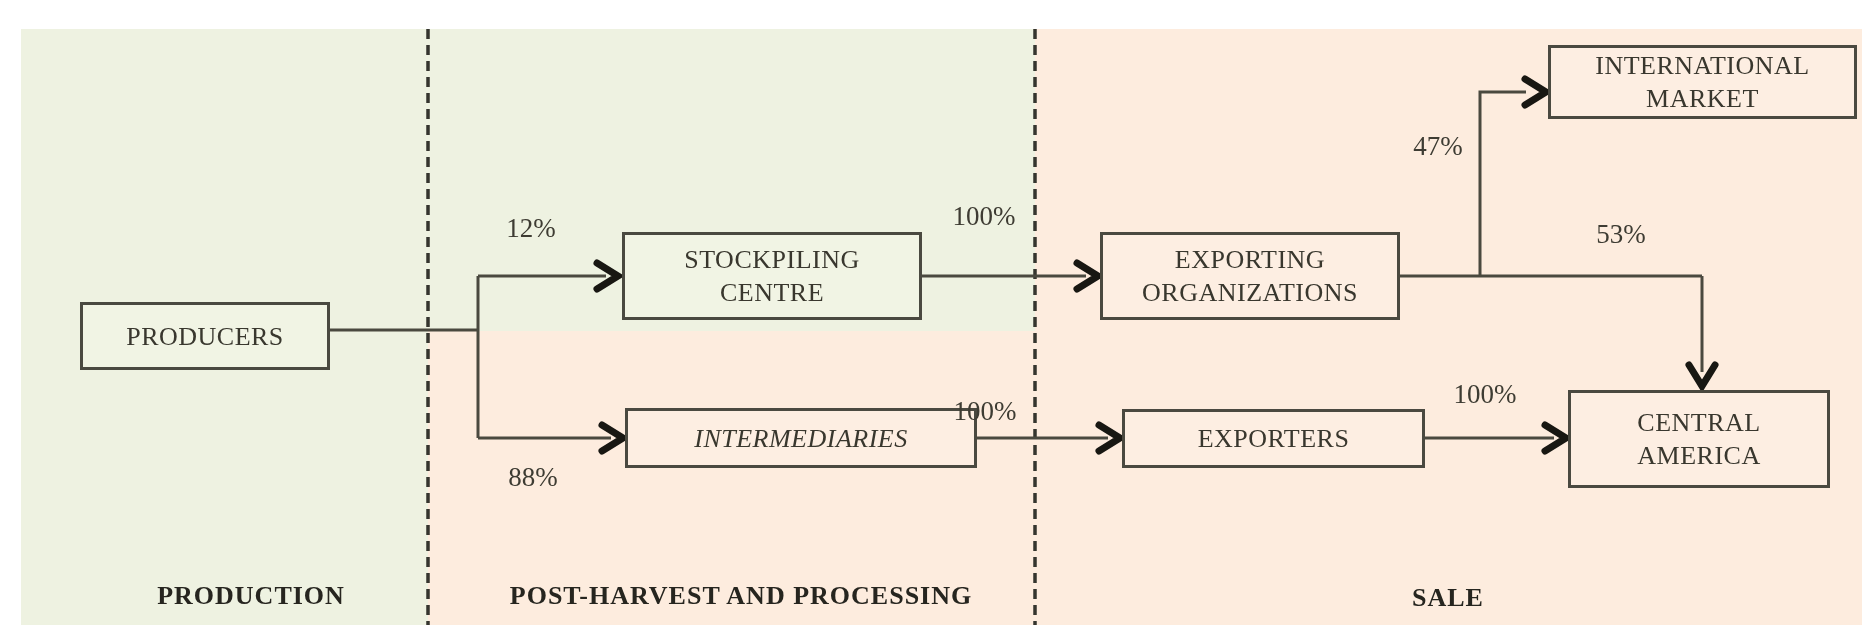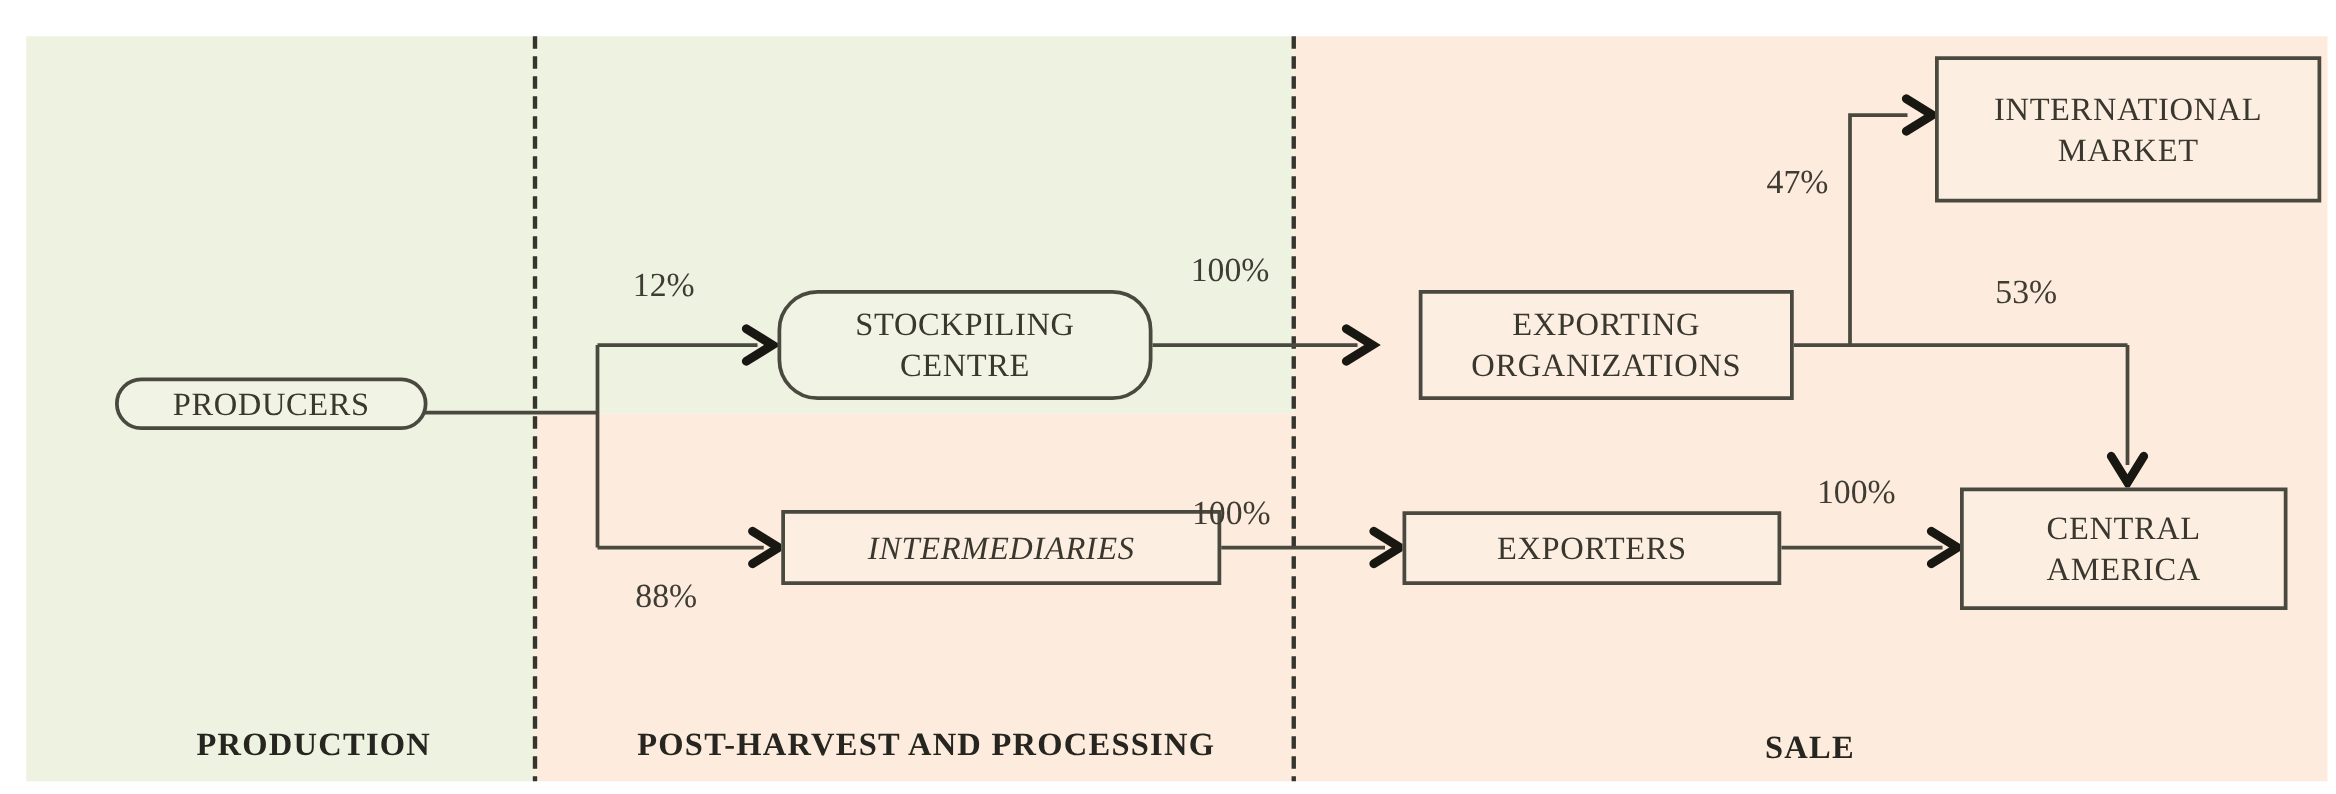--- a/index.html
+++ b/index.html
@@ -53,21 +53,21 @@
     display: flex;
     flex-direction: column;
     align-items: center;
     justify-content: center;
     text-align: center;
     color: var(--node_text, #39372e);
     font-size: 26px;
     letter-spacing: 0.5px;
     line-height: 33px;
   }
-  .node.green-fill { background: var(--green_box_fill, #f1f4e4); border-radius: 32px; }
+  .node.green-fill { background: var(--green_box_fill, #f1f4e4); }
   .node.peach-fill { background: var(--peach_box_fill, #fdeee2); }
   .node span { display: block; }
 
   .edge-label {
     position: absolute;
     transform: translate(-50%, -50%);
     color: var(--label_text, #3e3c33);
     font-size: 27px;
     white-space: nowrap;
   }
@@ -116,43 +116,43 @@
     <path class="connector" d="M1480 276 V92 H1526"></path>
     <path class="arrowhead" d="M1525 79 L1546 92 L1525 105"></path>
 
     <path class="connector" d="M1702 276 V372"></path>
     <path class="arrowhead" d="M1689 365 L1702 386 L1715 365"></path>
 
     <path class="connector" d="M1425 438 H1554"></path>
     <path class="arrowhead" d="M1545 425 L1566 438 L1545 451"></path>
   </svg>
 
-  <div class="node green-fill" style="left:92px; top:302px; width:250px; height:42px;">
+  <div class="node green-fill" style="left:80px; top:302px; width:250px; height:68px;">
     <span>PRODUCERS</span>
   </div>
 
   <div class="node green-fill" style="left:622px; top:232px; width:300px; height:88px;">
     <span>STOCKPILING</span>
     <span>CENTRE</span>
   </div>
 
   <div class="node peach-fill" style="left:625px; top:408px; width:352px; height:60px;font-style:italic;">
     <span>INTERMEDIARIES</span>
   </div>
 
-  <div class="node peach-fill" style="left:1100px; top:232px; width:300px; height:88px;margin-left:35px;">
+  <div class="node peach-fill" style="left:1100px; top:232px; width:300px; height:88px;">
     <span>EXPORTING</span>
     <span>ORGANIZATIONS</span>
   </div>
 
   <div class="node peach-fill" style="left:1122px; top:409px; width:303px; height:59px;">
     <span>EXPORTERS</span>
   </div>
 
-  <div class="node peach-fill" style="left:1548px; top:45px; width:309px; height:117px;">
+  <div class="node peach-fill" style="left:1548px; top:45px; width:309px; height:74px;">
     <span>INTERNATIONAL</span>
     <span>MARKET</span>
   </div>
 
   <div class="node peach-fill" style="left:1568px; top:390px; width:262px; height:98px;">
     <span>CENTRAL</span>
     <span>AMERICA</span>
   </div>
 
   <div class="edge-label" style="left:531px; top:228px;">12%</div>

